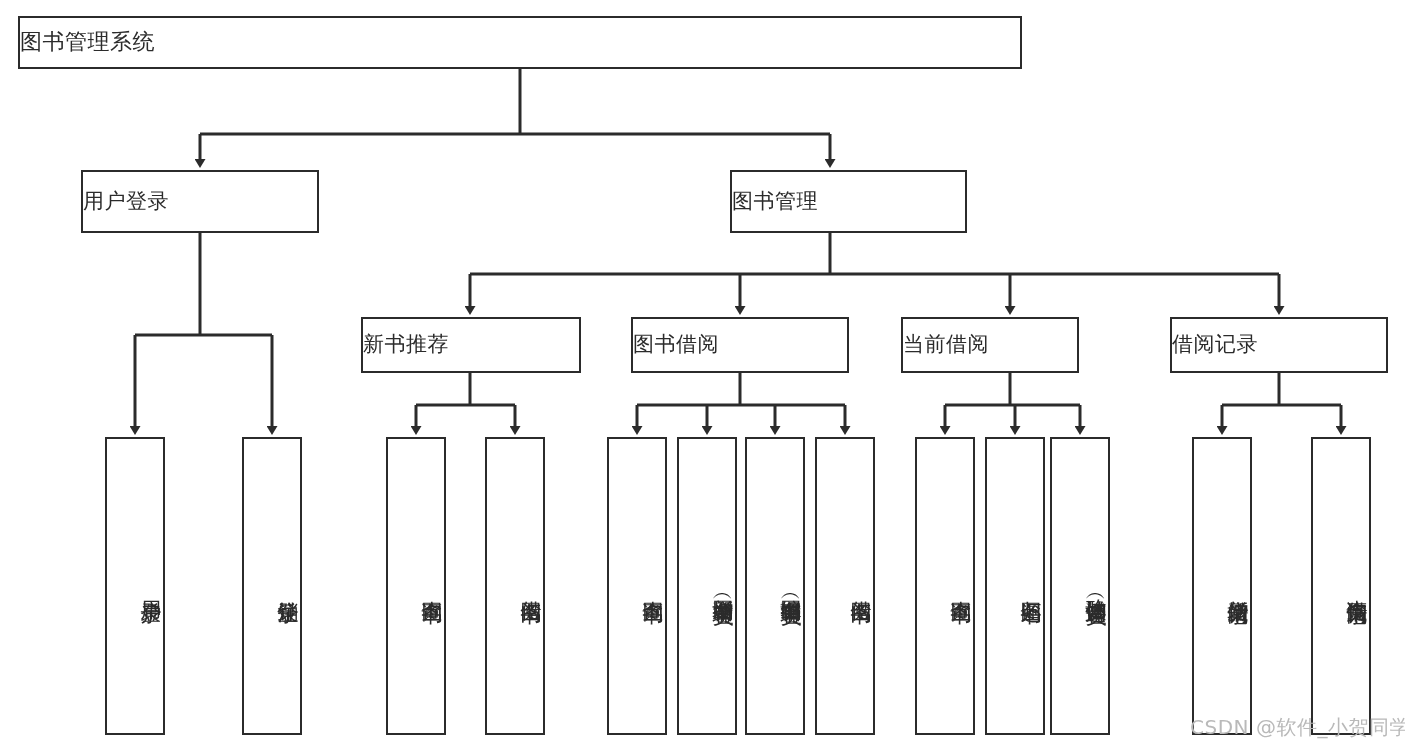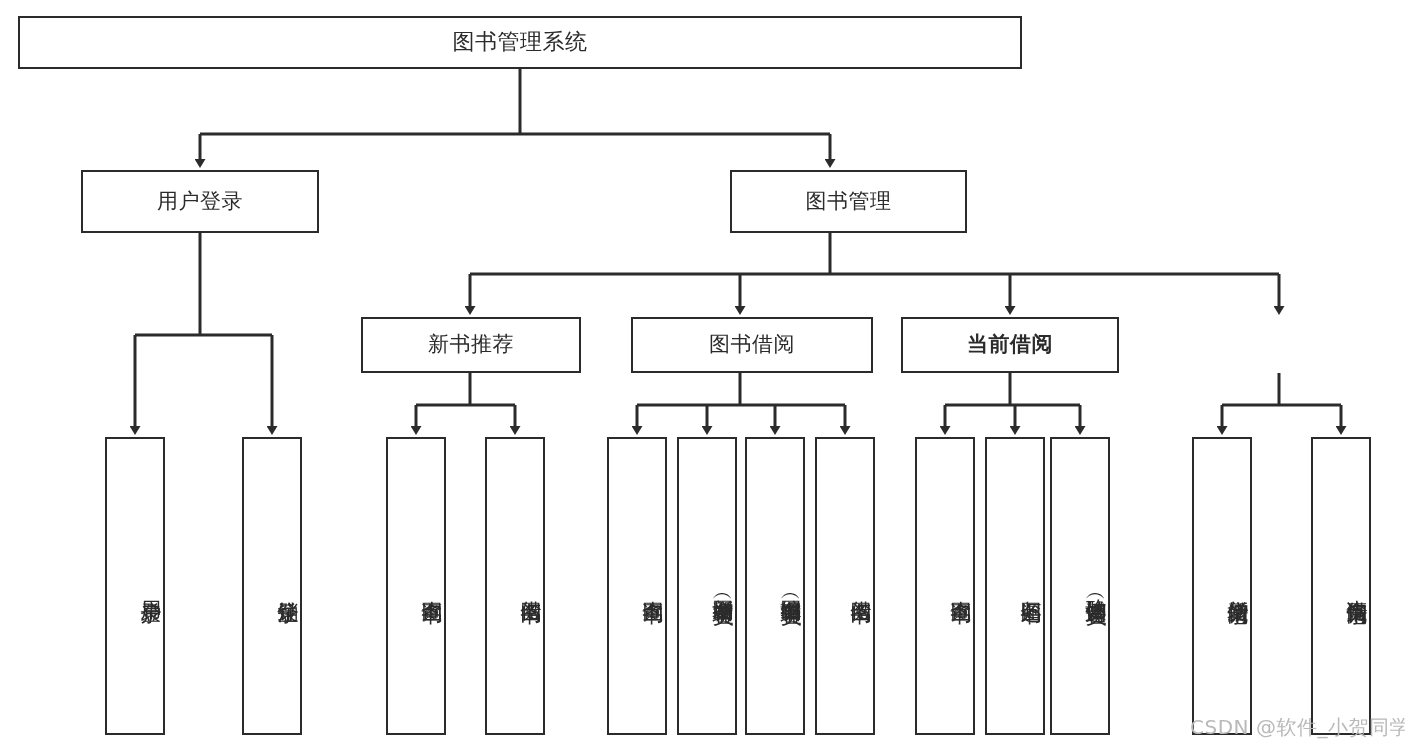--- a/index.html
+++ b/index.html
@@ -25,21 +25,21 @@
     height: 747px;
   }
   .node {
     position: absolute;
     box-sizing: border-box;
     border: 2.5px solid #2b2b2b;
     background: #ffffff;
     color: #2b2b2b;
     display: flex;
     align-items: center;
-    justify-content: center;
+    justify-content: flex-start;
     text-align: center;
     letter-spacing: 0.5px;
   }
   .node.h {
     font-size: 21px;
     line-height: 1.2;
   }
   .node.root {
     font-size: 22px;
   }
@@ -130,25 +130,28 @@
   <div class="node h" style="left:81px; top:170px; width:238px; height:63px;">
     <span>用户登录</span>
   </div>
   <div class="node h" style="left:711px; top:170px; width:237px; height:63px;margin-left:19px;">
     <span>图书管理</span>
   </div>
 
   <div class="node h" style="left:361px; top:317px; width:220px; height:56px;">
     <span>新书推荐</span>
   </div>
-  <div class="node h" style="left:631px; top:317px; width:242px; height:56px;">
+  <div class="node h" style="left:631px; top:317px; width:218px; height:56px;">
     <span>图书借阅</span>
   </div>
-  <div class="node h" style="left:901px; top:317px; width:218px; height:56px;font-weight:bold;">
+  <div class="node h" style="left:901px; top:317px; width:178px; height:56px;">
     <span>当前借阅</span>
+  </div>
+  <div class="node h" style="left:1170px; top:317px; width:218px; height:56px;">
+    <span>借阅记录</span>
   </div>
 
   <div class="node v" style="left:105px; top:437px; width:60px; height:298px;">
     <span class="vlabel">用户登录</span>
   </div>
   <div class="node v" style="left:242px; top:437px; width:60px; height:298px;">
     <span class="vlabel">注销登录</span>
   </div>
   <div class="node v" style="left:386px; top:437px; width:60px; height:298px;">
     <span class="vlabel">查询图书</span>

